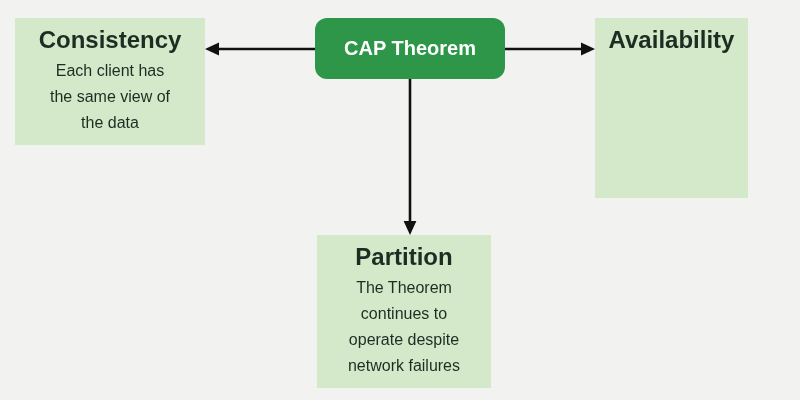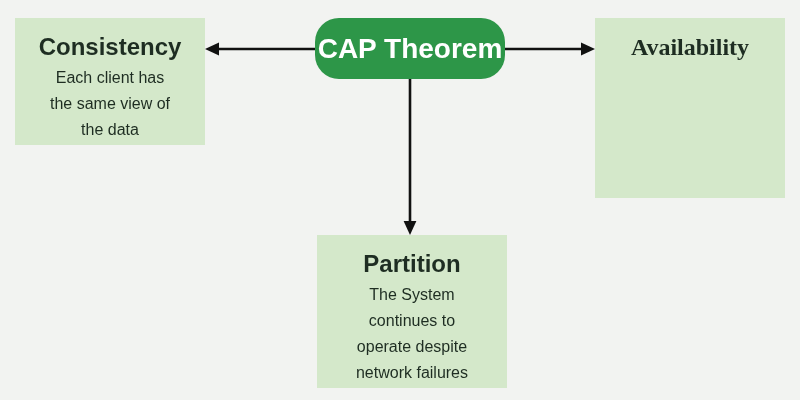--- a/index.html
+++ b/index.html
@@ -26,48 +26,48 @@
   }
   .arrows polygon {
     fill: var(--arrow, #111111);
   }
   .center-node {
     position: absolute;
     left: 315px; top: 18px;
     width: 190px; height: 61px;
     background: var(--center-bg, #2d9648);
     color: var(--center-text, #ffffff);
-    border-radius: 24px;
+    border-radius: 12px;
     display: flex;
     align-items: center;
     justify-content: center;
-    font-size: 28px;
+    font-size: 20px;
     font-weight: bold;
   }
   .node {
     position: absolute;
     background: var(--node-bg, #d4e8ca);
     color: var(--node-text, #1e2d22);
     text-align: center;
-    padding-top: 13px;
+    padding-top: 6px;
   }
   .node h2 {
     font-size: 24px;
     font-weight: bold;
     line-height: 32px;
     margin-bottom: 2px;
   }
   .node p {
     font-size: 16px;
     line-height: 26px;
     white-space: pre-line;
   }
   .node-consistency { left: 15px;  top: 18px;  width: 190px; height: 127px; }
-  .node-availability{ left: 595px; top: 18px;  width: 190px; height: 180px; font-family: Liberation Serif, serif; }
-  .node-partition   { left: 317px; top: 235px; width: 190px; height: 153px; }
+  .node-availability{ left: 595px; top: 18px;  width: 153px; height: 180px; }
+  .node-partition   { left: 317px; top: 235px; width: 174px; height: 153px; }
 </style>
 </head>
 <body>
 
 <div class="canvas">
 
   <svg class="arrows" viewBox="0 0 800 400">
     <g>
       <line x1="315" y1="49" x2="218" y2="49"></line>
       <polygon points="205,49 219,42.6 219,55.4"></polygon>
@@ -90,19 +90,19 @@
 the same view of
 the data</p>
   </section>
 
   <section class="node node-availability">
     <h2>Availability</h2>
   </section>
 
   <section class="node node-partition">
     <h2>Partition</h2>
-    <p>The System
+    <p>The Theorem
 continues to
 operate despite
 network failures</p>
   </section>
 
 </div>
 
 </body></html>

